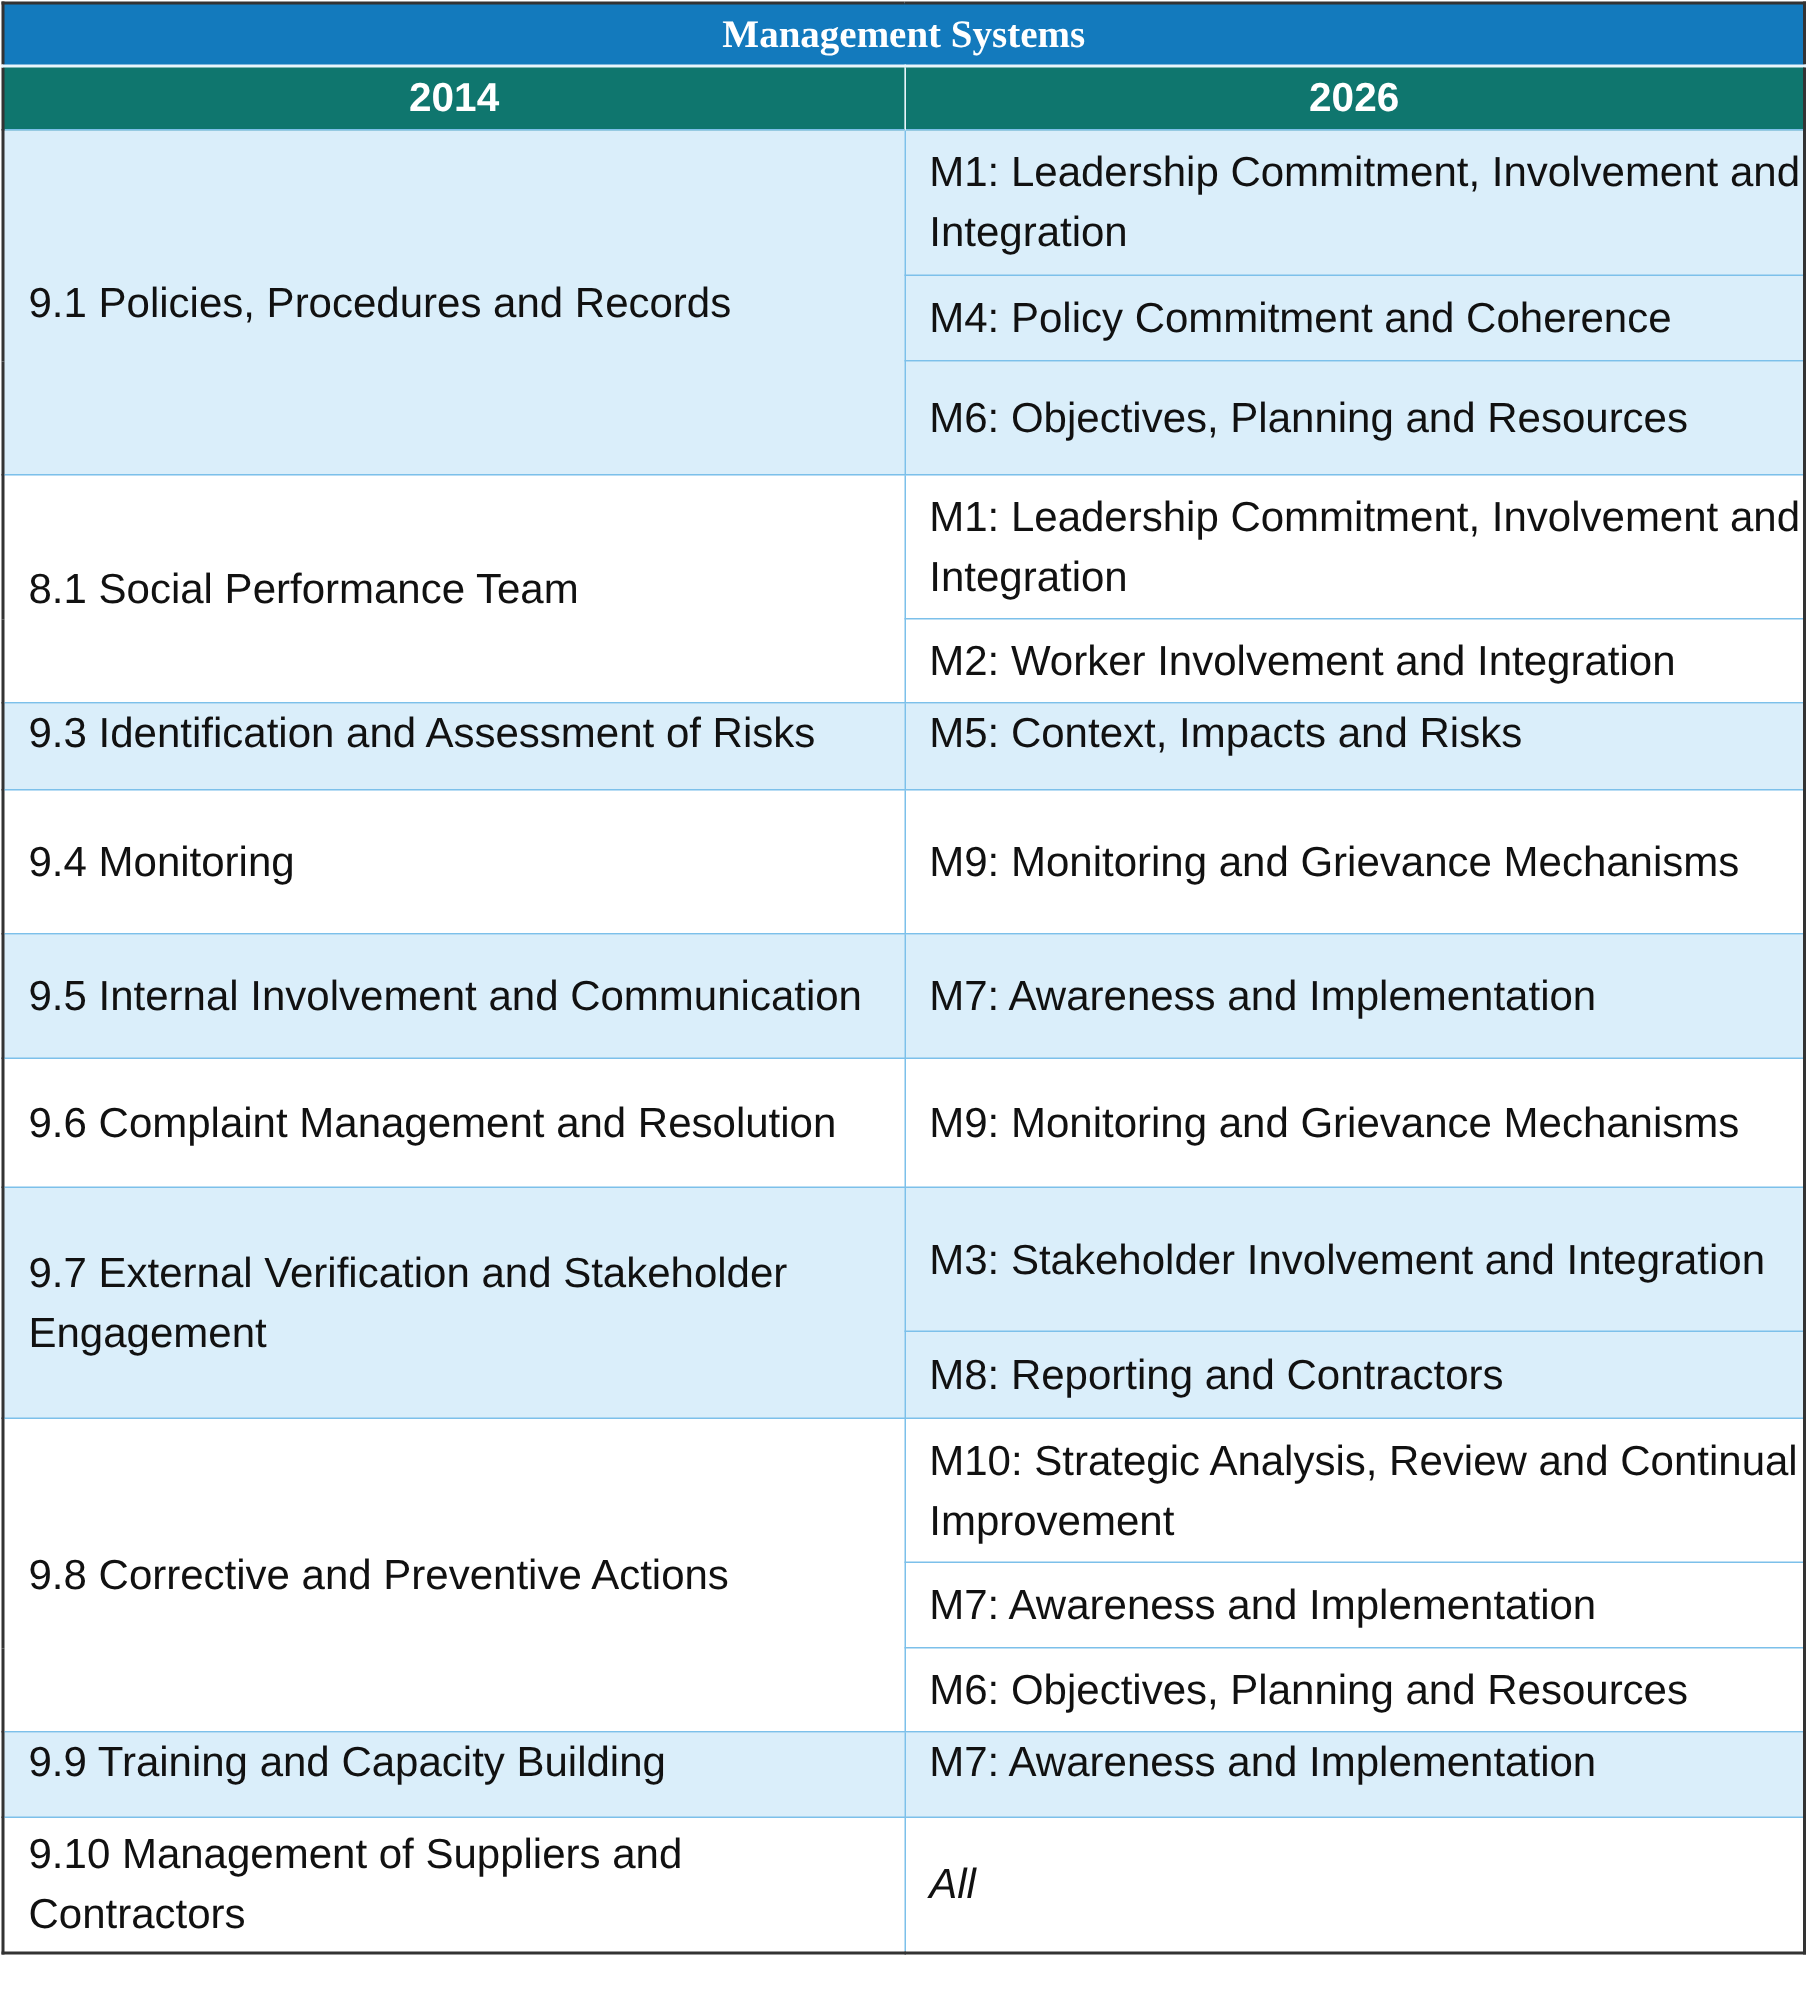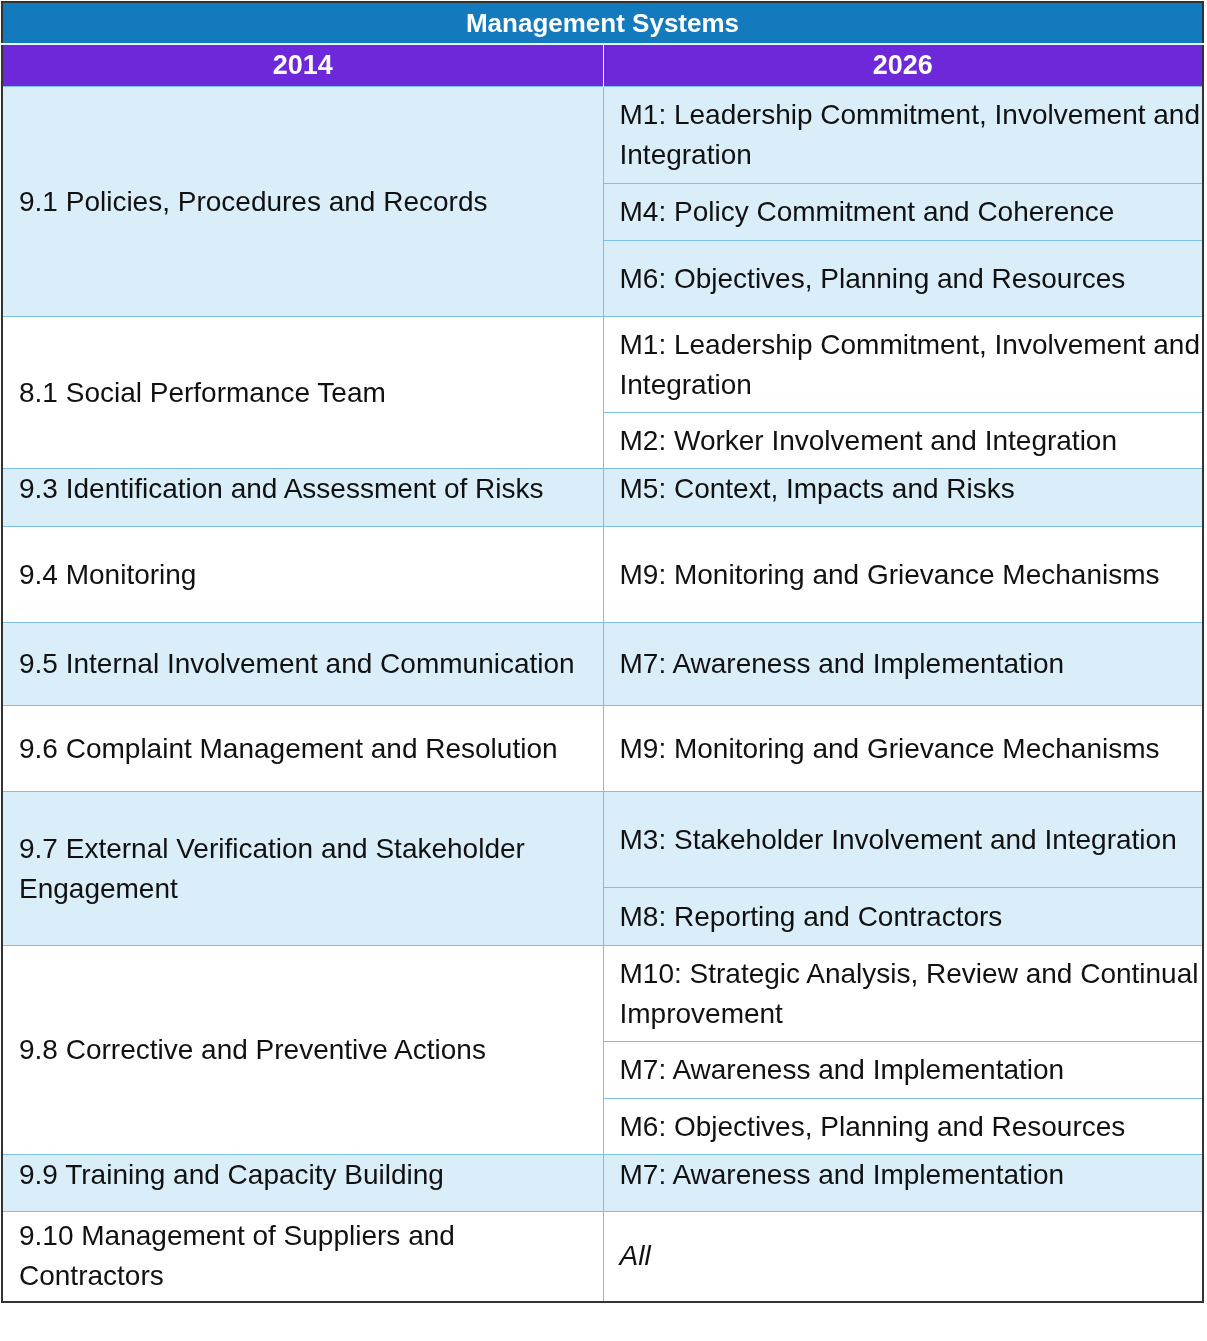--- a/index.html
+++ b/index.html
@@ -1,21 +1,21 @@
 <!DOCTYPE html>
 <html><head>
 <meta charset="utf-8">
 <style>
   html, body { margin:0; padding:0; background:#ffffff; }
   body { width:1207px; height:1341px; position:relative; font-family:"Liberation Sans", sans-serif; }
   table { position:absolute; left:1px; top:1px; width:1201px; border-collapse:collapse; border:2px solid #333; table-layout:fixed; }
   col.c1 { width:601px; }
   col.c2 { width:600px; }
-  th.title { background:#137abd; color:#fff; font-size:26px; font-weight:bold; height:40px; padding:0; border-bottom:2px solid #e8f4fb; text-align:center; }
-  th.yr { background:#6d28d9; color:#fff; font-size:27px; font-weight:bold; height:41px; padding:0; text-align:center; border-left:1px solid #e8f4fb; }
+  th.title { background:#137abd; color:#fff; font-size:26px; font-weight:bold; height:40px; padding:0; border-bottom:2px solid #e8f4fb; text-align:center;font-family:Liberation Serif, serif; }
+  th.yr { background:#0f766e; color:#fff; font-size:27px; font-weight:bold; height:41px; padding:0; text-align:center; border-left:1px solid #e8f4fb; }
   td { font-size:28px; color:#111; padding:0 0 0 16px; vertical-align:middle; border:1px solid #7cc0ea; line-height:40px; }
   tr.blue td { background:#daeefa; }
   tr.white td { background:#ffffff; }
   .italic { font-style:italic; }
 </style>
 </head>
 <body>
 
 <table>
   <colgroup>

